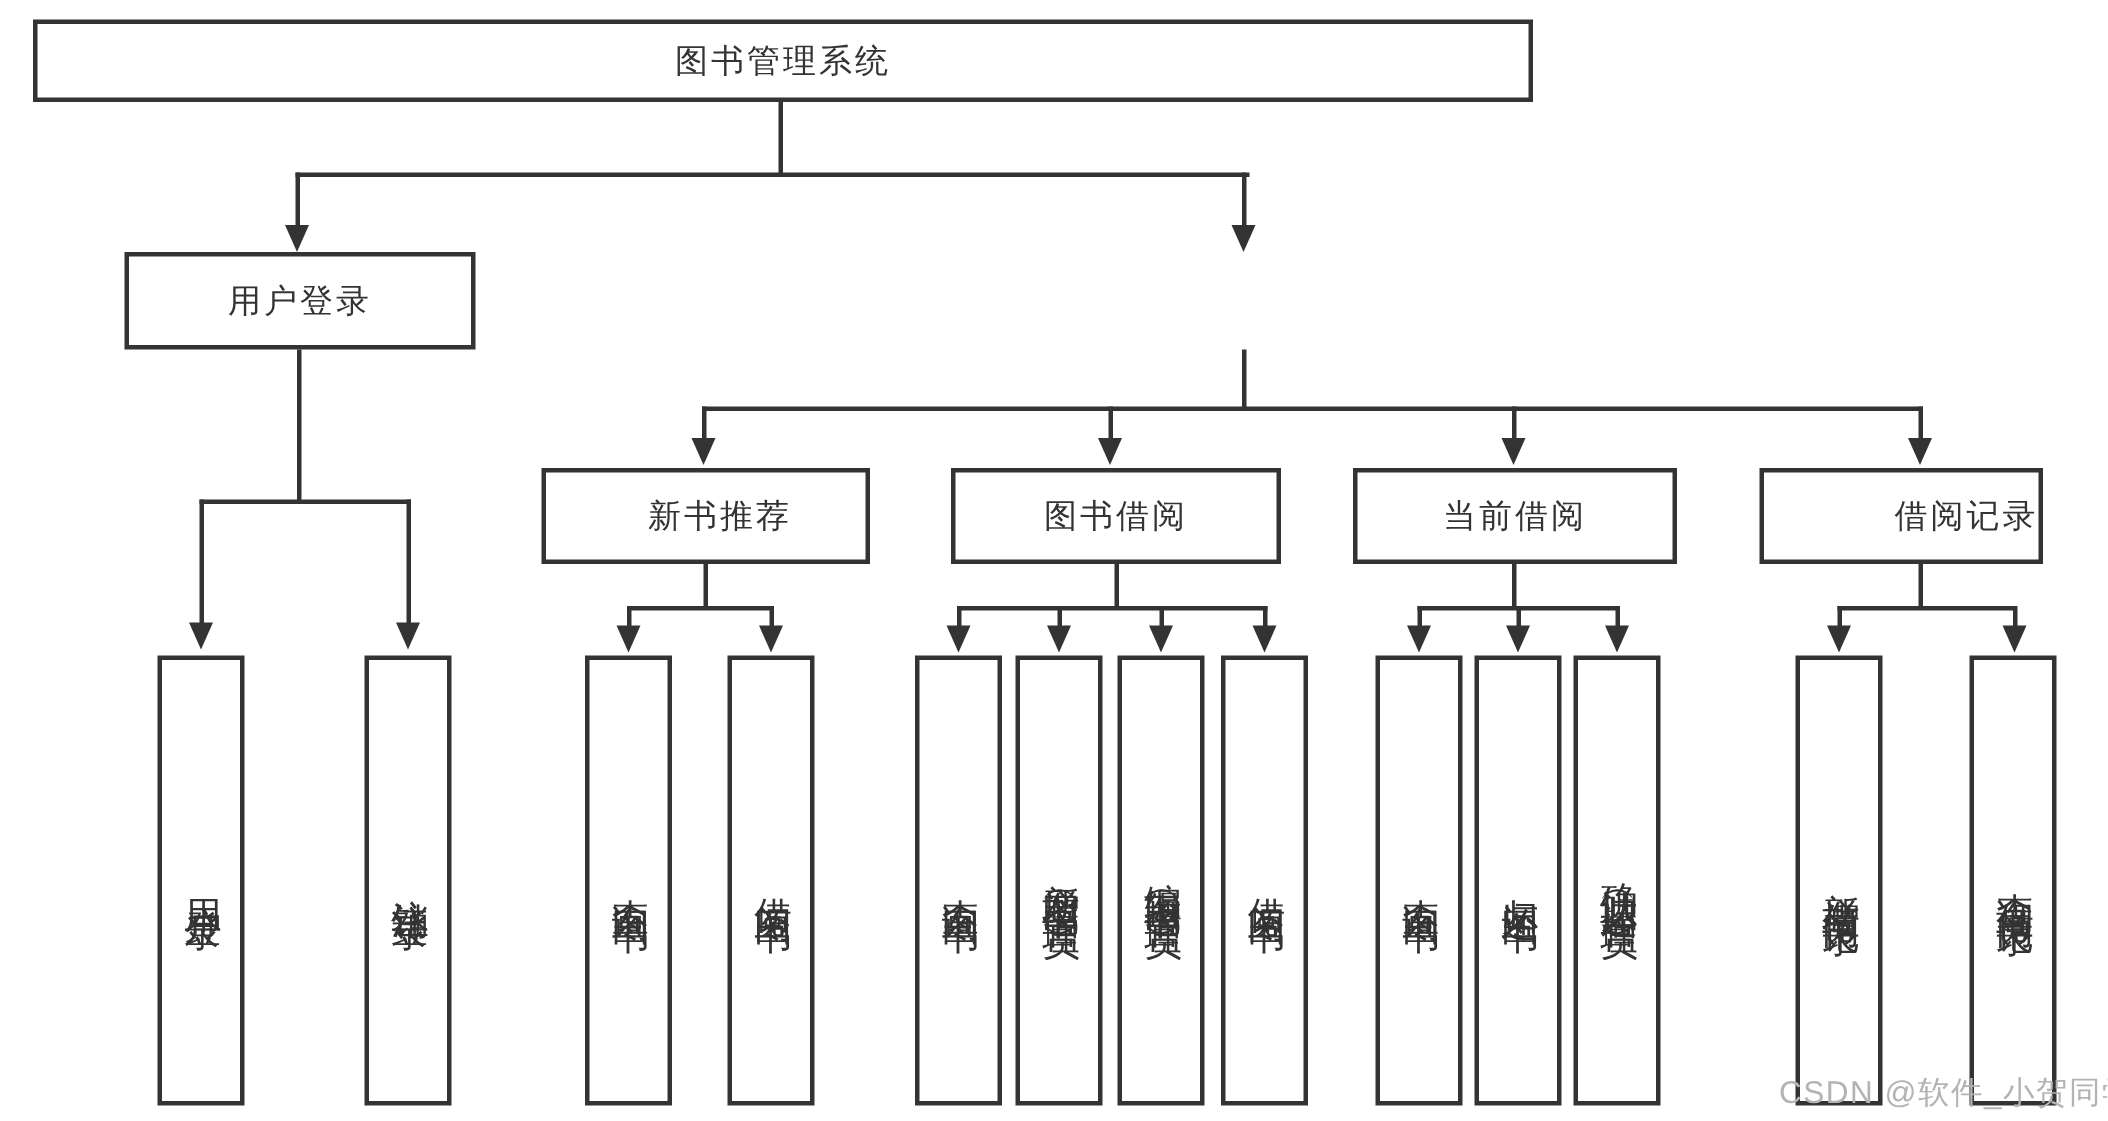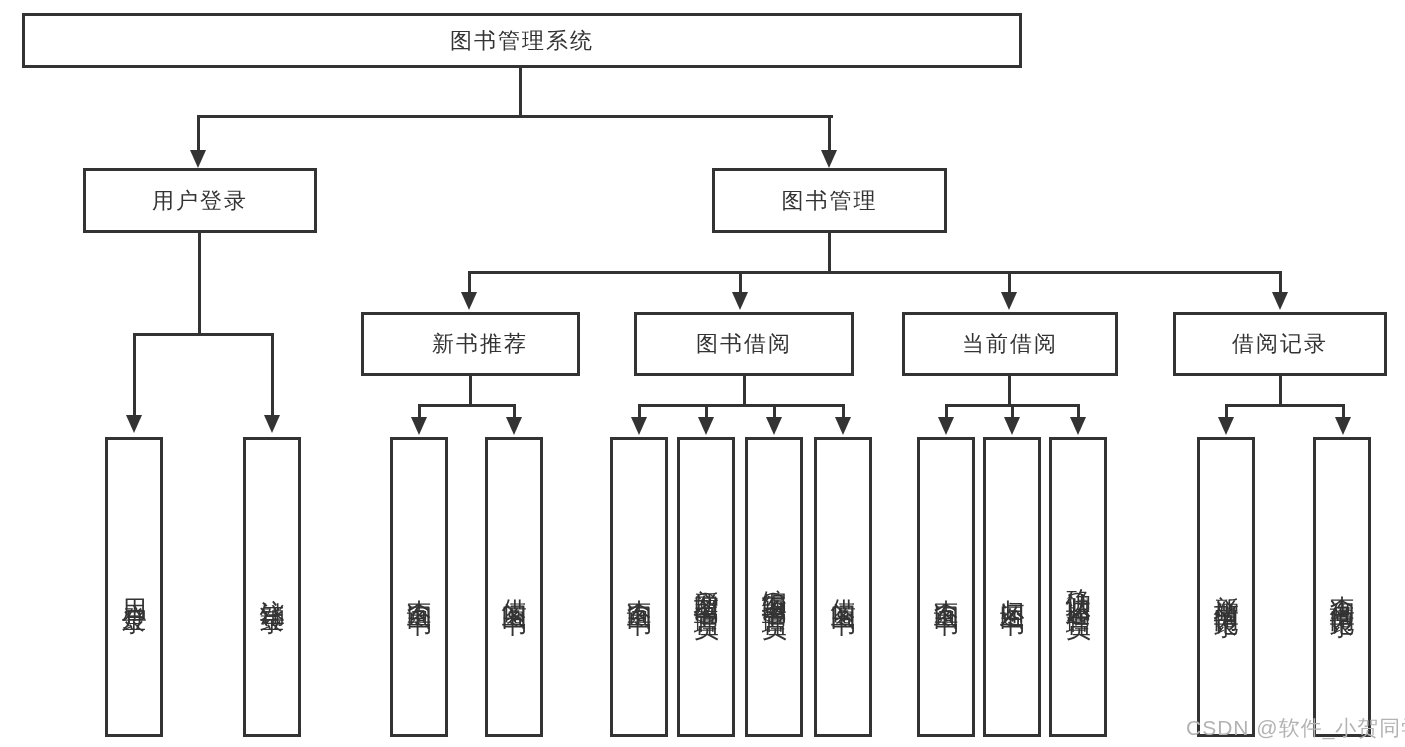--- a/index.html
+++ b/index.html
@@ -48,23 +48,20 @@
   <div class="vline" style="left:519px;top:68px;height:49px;"></div>
   <div class="hline" style="left:197px;top:115px;width:636px;"></div>
   <div class="vline" style="left:197px;top:115px;height:36px;"></div>
   <div class="arrow" style="left:190px;top:150px;"></div>
   <div class="vline" style="left:828px;top:115px;height:36px;"></div>
   <div class="arrow" style="left:821px;top:150px;"></div>
 
   <div class="box" style="left:83px;top:168px;width:234px;height:65px;">
     <span class="hlabel">用户登录</span>
   </div>
-  <div class="box" style="left:712px;top:168px;width:235px;height:65px;">
-    <span class="hlabel">图书管理</span>
-  </div>
 
   <div class="vline" style="left:198px;top:233px;height:102px;"></div>
   <div class="hline" style="left:133px;top:333px;width:141px;"></div>
   <div class="vline" style="left:133px;top:333px;height:83px;"></div>
   <div class="arrow" style="left:126px;top:415px;"></div>
   <div class="vline" style="left:271px;top:333px;height:83px;"></div>
   <div class="arrow" style="left:264px;top:415px;"></div>
 
   <div class="vline" style="left:828px;top:233px;height:40px;"></div>
   <div class="hline" style="left:468px;top:271px;width:814px;"></div>
@@ -79,21 +76,21 @@
 
   <div class="box" style="left:361px;top:312px;width:219px;height:64px;padding-left:19px;">
     <span class="hlabel">新书推荐</span>
   </div>
   <div class="box" style="left:902px;top:312px;width:216px;height:64px;">
     <span class="hlabel">当前借阅</span>
   </div>
   <div class="box" style="left:634px;top:312px;width:220px;height:64px;">
     <span class="hlabel">图书借阅</span>
   </div>
-  <div class="box" style="left:1173px;top:312px;width:214px;height:64px;">
+  <div class="box" style="left:1173px;top:312px;width:189px;height:64px;justify-content:flex-end;">
     <span class="hlabel">借阅记录</span>
   </div>
 
   <div class="vline" style="left:469px;top:376px;height:30px;"></div>
   <div class="hline" style="left:418px;top:404px;width:98px;"></div>
   <div class="vline" style="left:418px;top:404px;height:14px;"></div>
   <div class="arrow" style="left:411px;top:417px;"></div>
   <div class="vline" style="left:513px;top:404px;height:14px;"></div>
   <div class="arrow" style="left:506px;top:417px;"></div>
 

